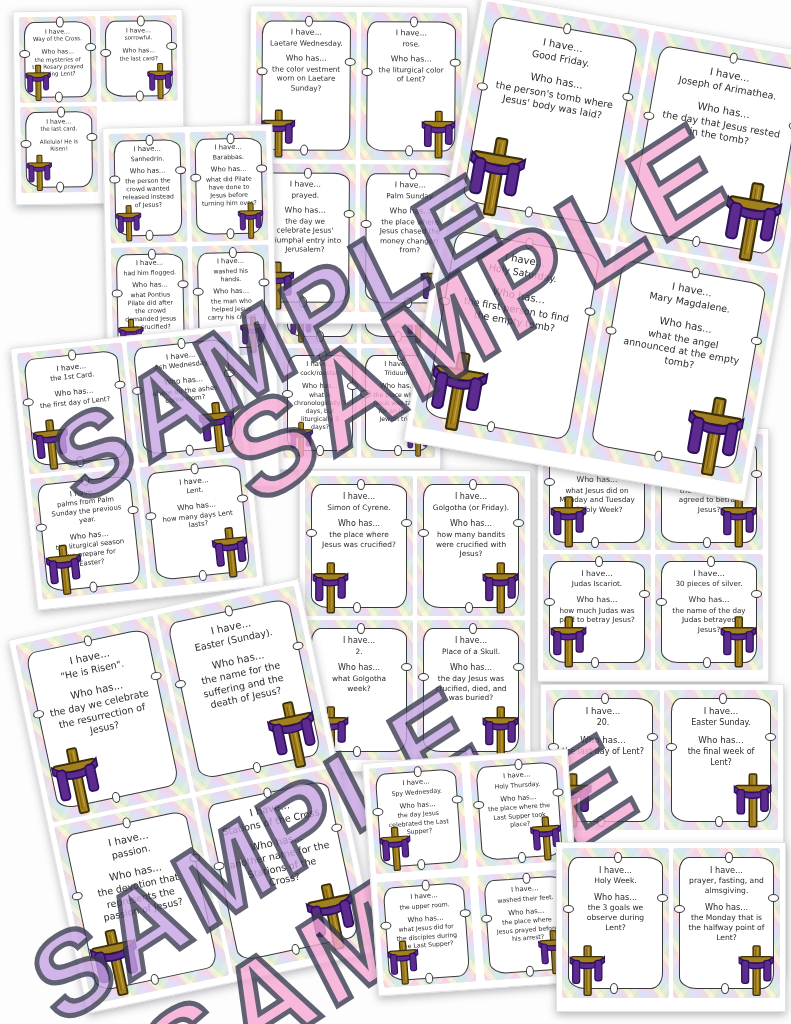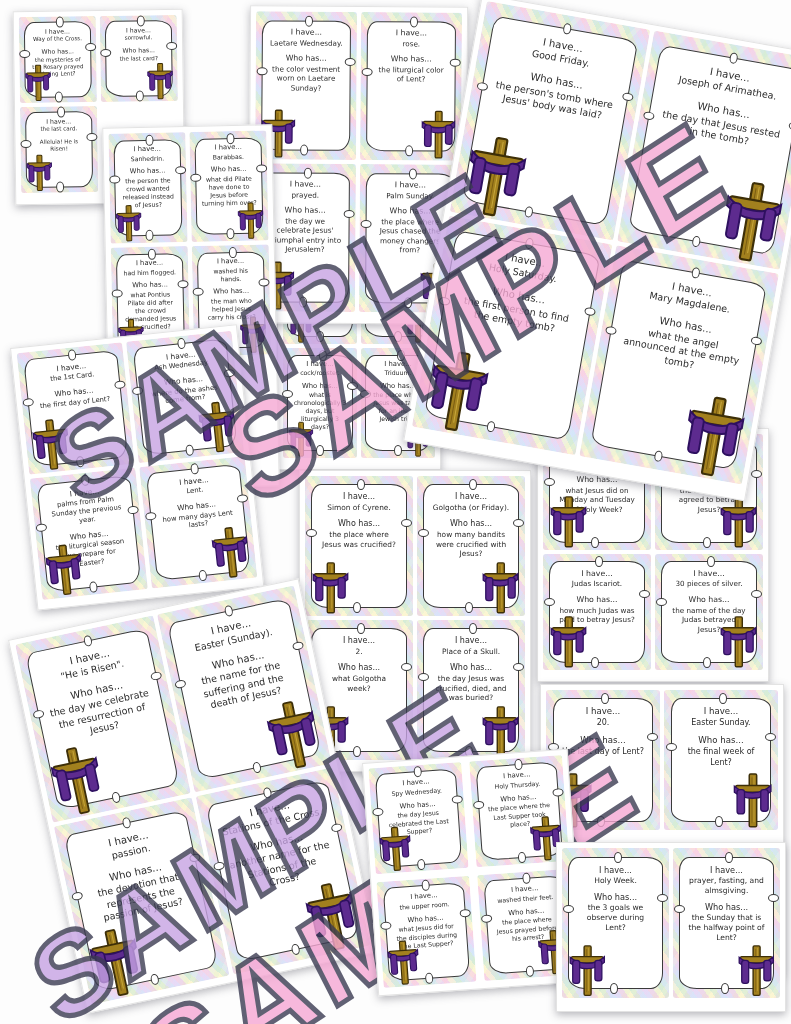--- a/index.html
+++ b/index.html
@@ -988,21 +988,21 @@
   </div>
         <div class="card cross-right">
     <div class="card-inner">
       <span class="loop loop-t"></span>
       <span class="loop loop-b"></span>
       <span class="loop loop-l"></span>
       <span class="loop loop-r"></span>
       <div class="ihave">I have...</div>
       <div class="answer">prayer, fasting, and almsgiving.</div>
       <div class="whohas">Who has...</div>
-      <div class="question">the Sunday that is the halfway point of Lent?</div>
+      <div class="question">the Monday that is the halfway point of Lent?</div>
       <svg class="cross" viewBox="0 0 64 84">
         <rect x="27" y="3" width="11" height="78" rx="2" fill="#a2801e" stroke="#3d2f08" stroke-width="2.2"></rect>
         <line x1="31" y1="8" x2="31" y2="76" stroke="#7a5c12" stroke-width="1"></line>
         <line x1="34" y1="6" x2="34" y2="74" stroke="#c9a83c" stroke-width="1"></line>
         <rect x="7" y="20" width="50" height="10" rx="2" fill="#a2801e" stroke="#3d2f08" stroke-width="2.2"></rect>
         <path d="M5 21 C20 34 44 34 59 20 L59 29 C44 42 20 42 5 30 Z" fill="#5d2b8f" stroke="#2e1060" stroke-width="2"></path>
         <rect x="9" y="26" width="11" height="36" rx="4" fill="#5d2b8f" stroke="#2e1060" stroke-width="2"></rect>
         <rect x="44" y="26" width="11" height="32" rx="4" fill="#5d2b8f" stroke="#2e1060" stroke-width="2"></rect>
       </svg>
     </div>

